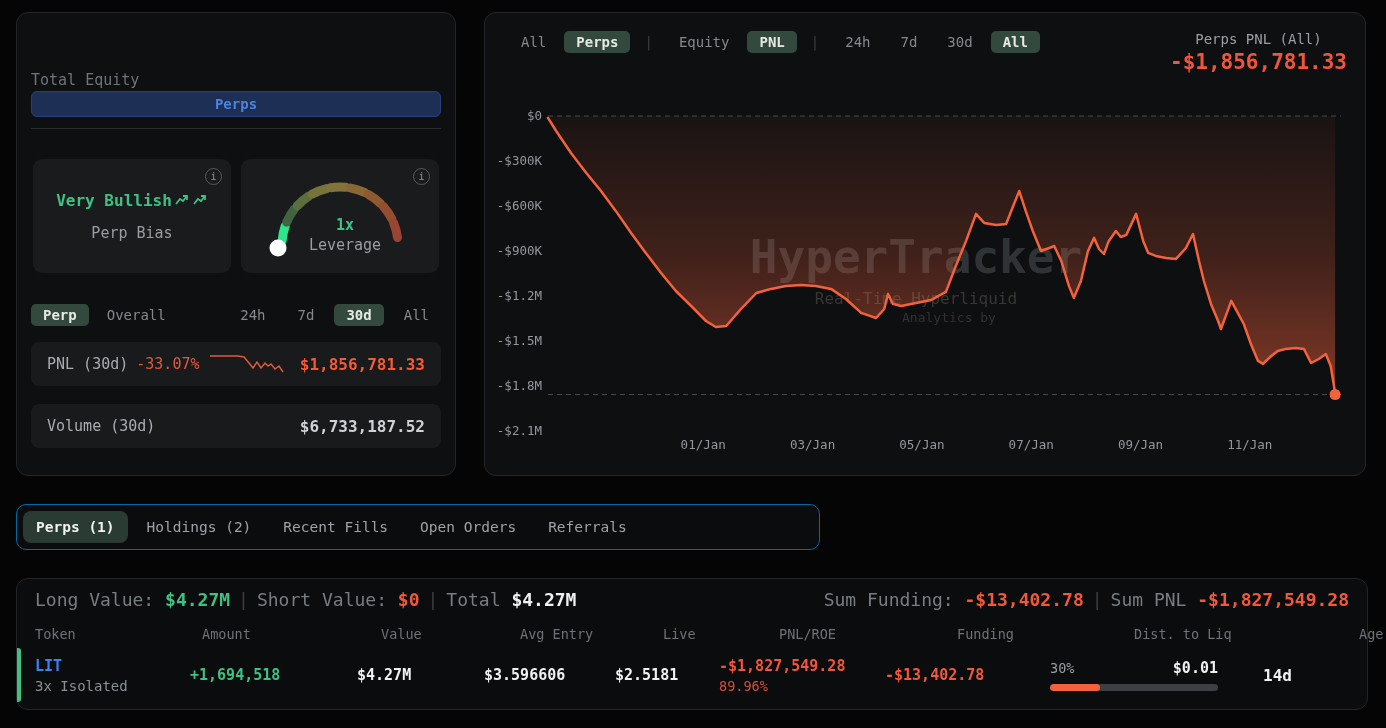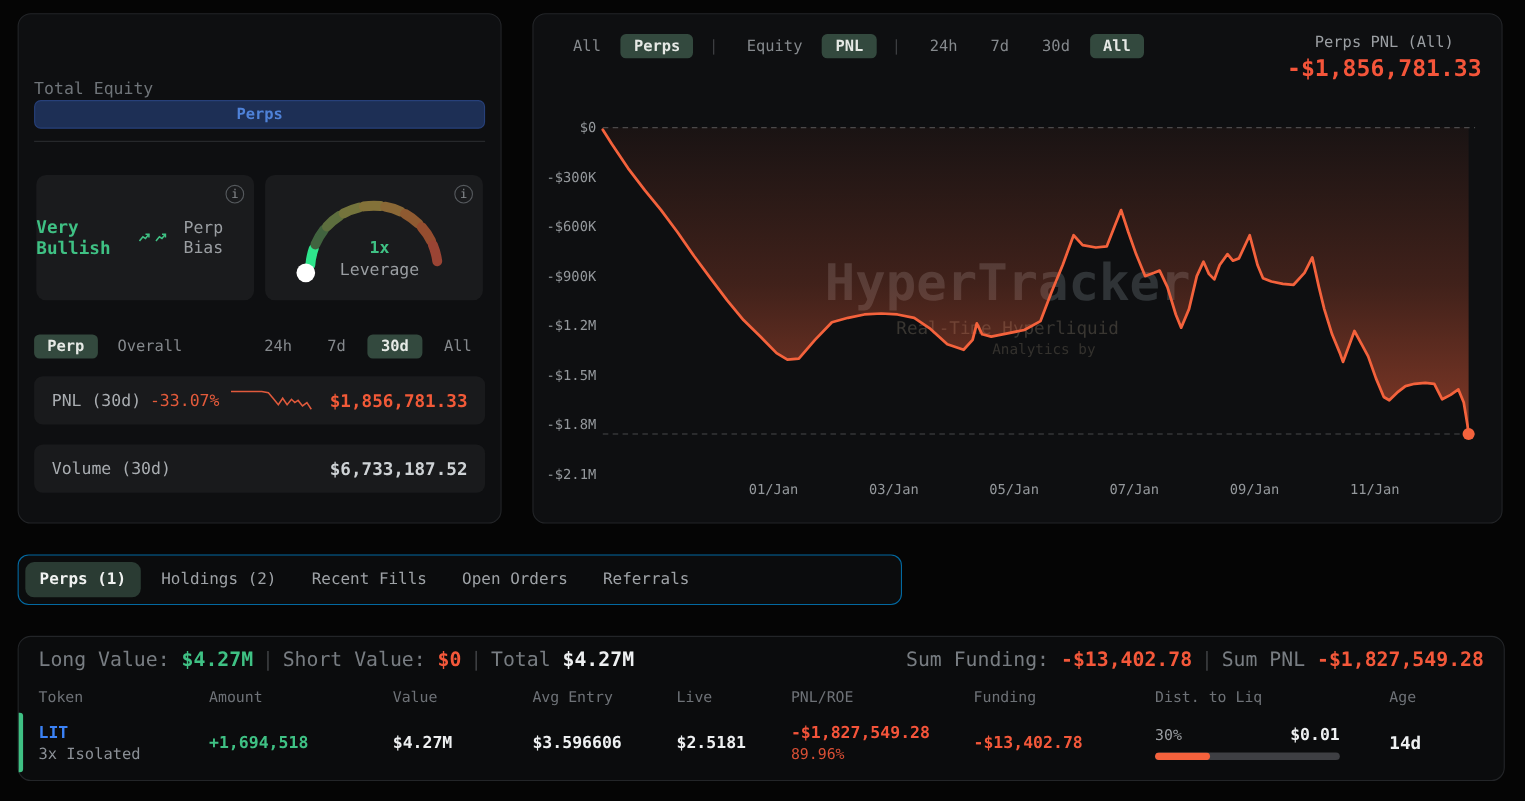--- a/index.html
+++ b/index.html
@@ -13,21 +13,21 @@
   .equity-label{position:absolute;left:14px;top:58px;font-size:15px;color:#6f7479;}
   .perps-btn{position:absolute;left:14px;top:78px;width:410px;height:26px;background:#1d2f55;
     border:1px solid #27407a;border-radius:6px;color:#4f82d8;font-size:14px;font-weight:bold;
     display:flex;align-items:center;justify-content:center;cursor:pointer;}
   .divider-h{position:absolute;left:14px;top:115px;width:410px;height:1px;background:#2a2c2f;}
   .mini-card{position:absolute;top:146px;width:198px;height:114px;background:#1a1b1d;border-radius:9px;}
   #bias-card{left:16px;}
   #gauge-card{left:224px;}
   .info-icon{position:absolute;top:9px;right:9px;width:17px;height:17px;border:1px solid #55595d;
     border-radius:50%;color:#8a8e92;font-size:11px;line-height:15px;text-align:center;cursor:pointer;}
-  .bias-inner{position:absolute;inset:0;display:flex;flex-direction:row;align-items:center;justify-content:center;gap:14px;}
+  .bias-inner{position:absolute;inset:0;display:flex;flex-direction:column;align-items:center;justify-content:center;gap:14px;}
   .bias-value{color:#3fc184;font-size:16px;font-weight:bold;display:flex;align-items:center;gap:3px;}
   .bias-label,.gauge-label{color:#9a9ea2;font-size:15px;}
   .gauge-svg{position:absolute;left:0;top:0;}
 
   .tabs-row{position:absolute;left:14px;top:291px;width:410px;display:flex;align-items:center;font-size:14px;}
   .tab-group{display:flex;align-items:center;gap:6px;}
   .range-group{margin-left:auto;display:flex;align-items:center;gap:8px;}
   .pill{padding:3px 12px;border-radius:5px;color:#85898d;cursor:pointer;white-space:nowrap;}
   .pill.sel{background:#33493e;color:#e6e9e5;font-weight:bold;}
 
@@ -64,21 +64,21 @@
 
   
   #table-card{left:16px;top:578px;width:1352px;height:132px;background:#0b0c0d;}
   .table-summary{position:absolute;left:18px;right:18px;top:10px;display:flex;font-size:18px;align-items:center;}
   .ts-right{margin-left:auto;display:flex;align-items:center;}
   .g{color:#787d82;}  .sep{color:#3c3e41;padding:0 8px;}
   .green{color:#3fc184;font-weight:bold;} .red{color:#f4583a;font-weight:bold;}
   .white-b{color:#eef0f1;font-weight:bold;}
   .tgrid{position:absolute;left:0;right:0;display:grid;
     grid-template-columns:155px 167px 127px 131px 104px 166px 165px 213px 1fr;padding:0 18px;align-items:center;}
-  #table-head{top:47px;font-size:13.5px;color:#6e7277;}
+  #table-head{top:47px;font-size:13.5px;color:#6e7277;gap:12px;}
   #table-row{top:66px;height:60px;font-size:15px;cursor:pointer;}
   #table-row::before{content:"";position:absolute;left:0;top:3px;bottom:3px;width:4px;background:#3fc184;border-radius:0 3px 3px 0;}
   .token-name{color:#3b82f6;font-weight:bold;font-size:15px;}
   .token-sub{color:#8b9096;font-size:14px;margin-top:3px;}
   .cell-green{color:#3fc184;font-weight:bold;}
   .cell-white{color:#eef0f1;font-weight:bold;}
   .pnl-main{color:#f4543a;font-weight:bold;}
   .pnl-roe{color:#d94f35;font-size:13.5px;margin-top:3px;}
   .fund-red{color:#f4583a;font-weight:bold;}
   .liq-cell{width:168px;}

